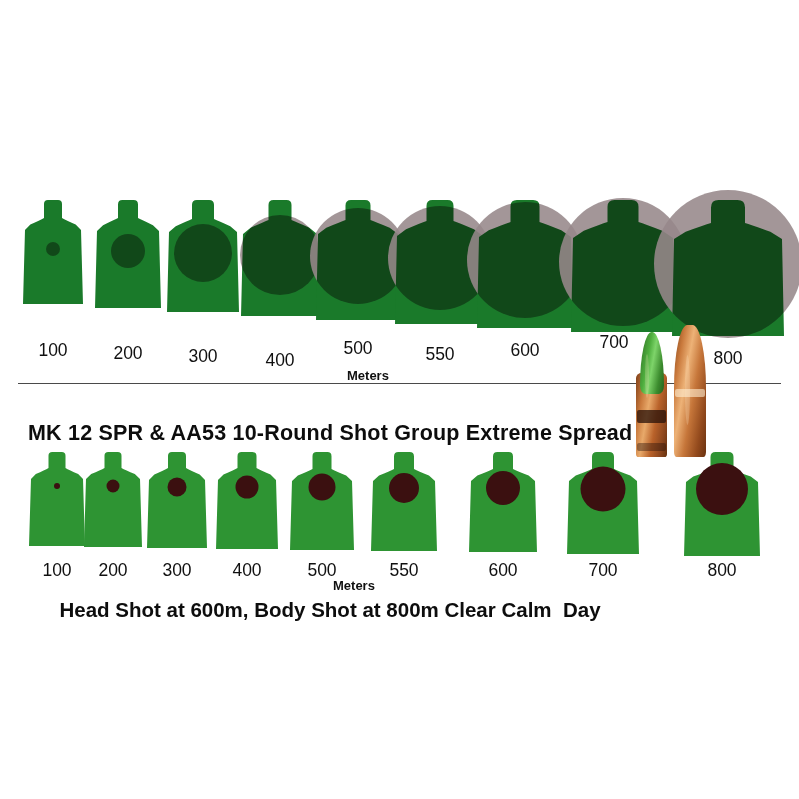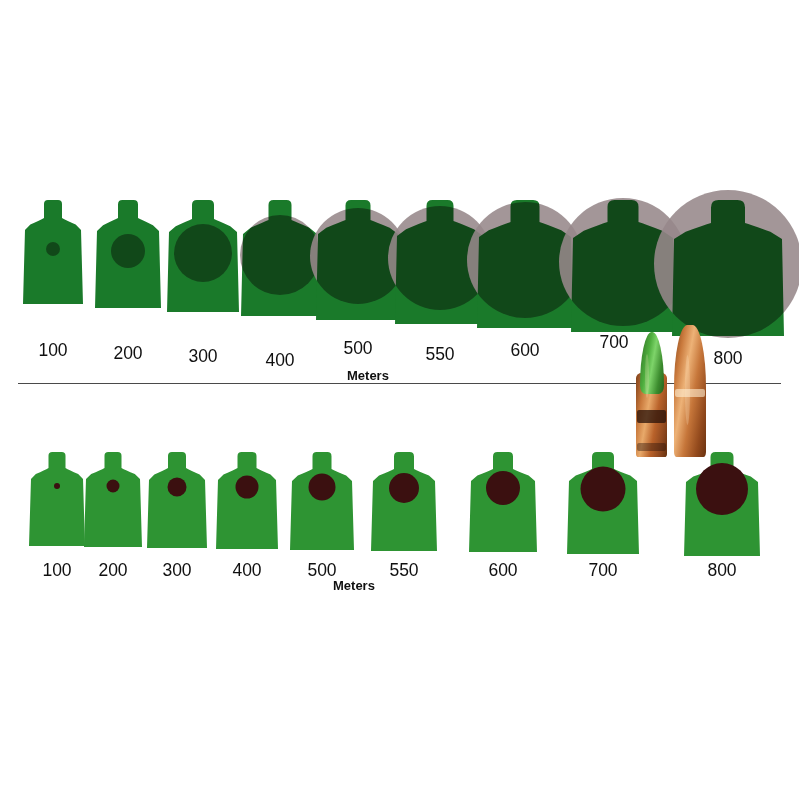--- a/index.html
+++ b/index.html
@@ -243,20 +243,21 @@
           <div class="spread-circle spread-gray" style="width: 148px; height: 148px; top: 63.92px;"></div>
         </div>
         <div class="range-label" style="top: 148px; left: 76px;">800</div>
       </div>
     </div>
 
   <div class="axis-label" id="axis-top">Meters</div>
 
   <div class="divider"></div>
 
+  <div class="title-bottom">MK 12 SPR &amp; AA53 10-Round Shot Group Extreme Spread</div>
 
   <div class="row" id="row-bottom">
       <div class="target-cell" style="left: 9px; width: 96px; height: 140px;">
         <div style="position: absolute; left: 50%; transform: translateX(-50%); top: 0px; width: 56px; height: 94px;">
           <div class="silhouette" style="width: 56px; height: 94px;">
             <svg width="56" height="94" viewBox="0 0 56 94" style="display: block;">
               <path d="M 23.240000000000002 0 Q 19.5 0 19.5 3.74 L 19.5 16 Q 15.99 18 6.824999999999999 22.05 L 2 27 L 0 94 L 56 94 L 54 27 L 49.175 22.05 Q 40.01 18 36.5 16 L 36.5 3.74 Q 36.5 0 32.76 0 Z" fill="#2e9433"></path>
             </svg>
           </div>
           <div class="spread-circle spread-dark" style="width: 6px; height: 6px; top: 33.84px;"></div>
@@ -348,20 +349,21 @@
             </svg>
           </div>
           <div class="spread-circle spread-dark" style="width: 52px; height: 52px; top: 37.44px;"></div>
         </div>
         <div class="range-label" style="top: 108px; left: 58px;">800</div>
       </div>
     </div>
 
   <div class="axis-label" id="axis-bottom">Meters</div>
 
+  <div class="caption">Head Shot at 600m, Body Shot at 800m Clear Calm  Day</div>
 
   <div id="bullets">
     <div class="bullet" style="left:0;width:31px;height:125px;">
       <div class="bullet-body" style="height:84px;background:linear-gradient(100deg,#7e3f19 0%,#c9793c 22%,#e8a96a 40%,#b9622a 62%,#8a451d 85%,#66320f 100%);"></div>
       <div class="bullet-band" style="bottom:34px;height:13px;"></div>
       <div class="bullet-band" style="bottom:6px;height:8px;opacity:.55;"></div>
       <div class="bullet-tip" style="width:24px;height:62px;background:linear-gradient(100deg,#2c6a22 0%,#4fae3e 35%,#7ed46a 52%,#3c8c2e 78%,#24601c 100%);"></div>
       <div class="bullet-shine" style="left:9px;top:22px;width:4px;height:44px;opacity:.4;"></div>
     </div>
 

